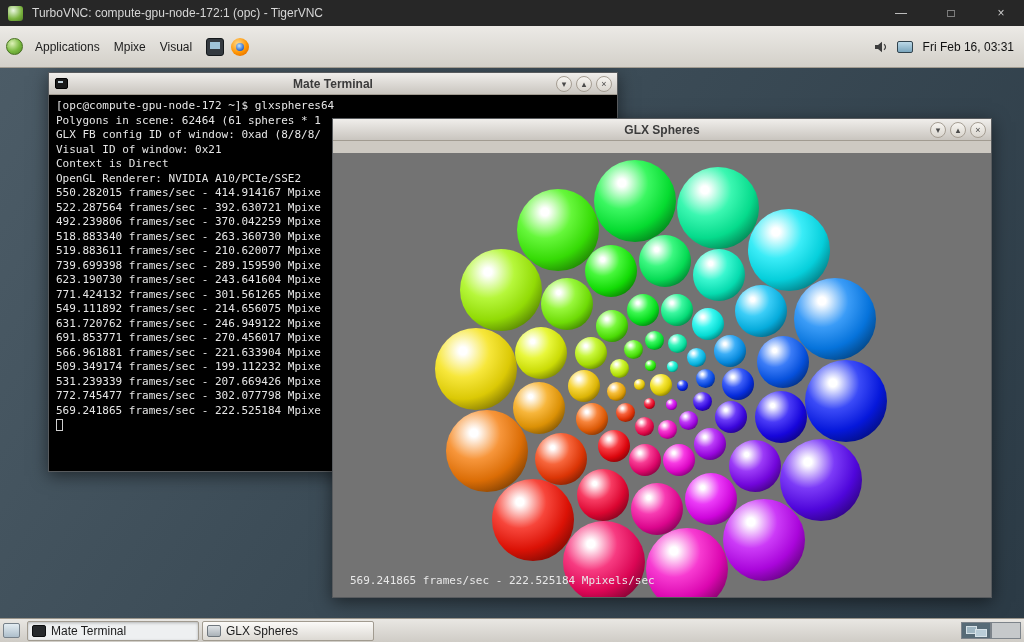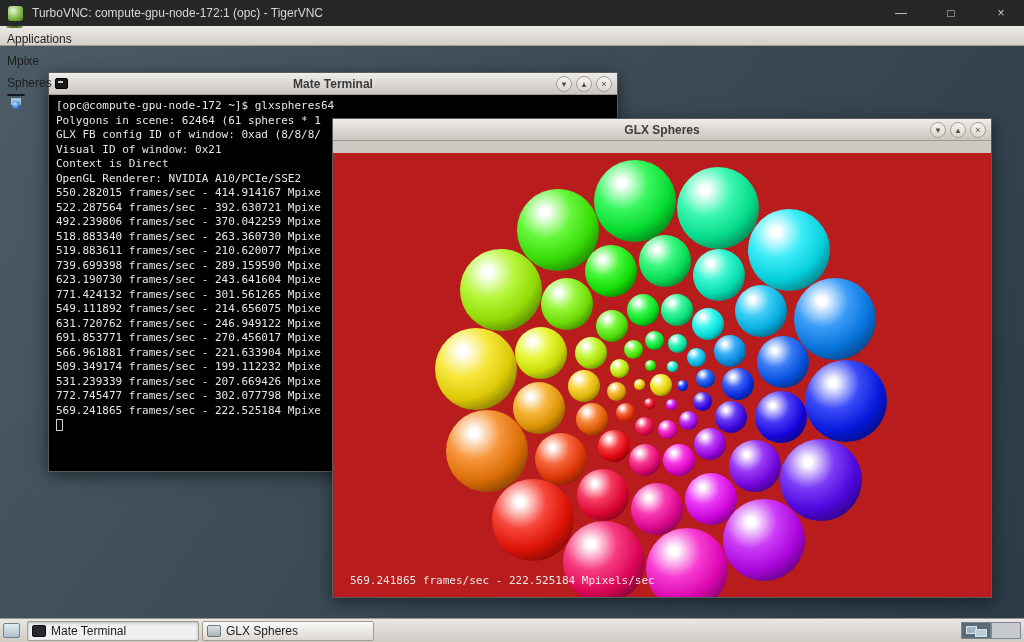--- a/index.html
+++ b/index.html
@@ -13,23 +13,23 @@
   
   .vnc-bar { position:absolute; top:0; left:0; right:0; height:26px; background:#272727;
     display:flex; align-items:center; color:#dcdcdc; font-size:12px; z-index:50; }
   .vnc-icon { width:15px; height:15px; margin:0 9px 0 8px; border-radius:3px;
     background:radial-gradient(circle at 35% 30%, #eaf6e0, #7ab33e 60%, #4e7d26); }
   .vnc-title { color:#d6d6d6; }
   .vnc-controls { margin-left:auto; display:flex; align-items:center; padding-right:14px; }
   .vnc-btn { width:18px; text-align:center; color:#cfcfcf; font-size:12px; margin-left:32px; cursor:default; }
 
   
-  .mate-panel { position:absolute; top:26px; left:0; right:0; height:20px;
+  .mate-panel { position:absolute; top:26px; left:0; right:0; height:42px;
     background:linear-gradient(#eceae6,#d3d0c9); border-bottom:1px solid #a29c91;
-    display:flex; align-items:flex-start; font-size:12px; color:#1c1c1c; z-index:50;flex-direction:column; }
+    display:flex; align-items:center; font-size:12px; color:#1c1c1c; z-index:50; }
   .mate-logo { width:17px; height:17px; border-radius:50%; margin:0 5px 0 6px;
     background:radial-gradient(circle at 35% 30%, #ddf2b7, #79b93f 55%, #538728);
     border:1px solid #46701f; }
   .pmenu { padding:4px 7px; cursor:default; }
   .launcher { width:18px; height:18px; margin-left:7px; display:inline-block; position:relative; }
   .term-launcher { background:#33393f; border:1px solid #14181b; border-radius:3px; }
   .term-launcher::after { content:""; position:absolute; left:3px; top:3px; width:10px; height:7px;
     background:#9fc3d8; }
   .ff-launcher { border-radius:50%;
     background:radial-gradient(circle at 38% 32%, #ffd98a, #ff9400 55%, #d85f00 95%); }
@@ -63,21 +63,21 @@
   .tmenu { padding:3px 8px; cursor:default; }
   .term-content { flex:1; background:#000; color:#e6e6e6; overflow:hidden;
     font-family:"DejaVu Sans Mono", monospace; font-size:11px; line-height:14.5px;
     padding:4px 0 0 7px; }
   .tline { white-space:pre; height:14.5px; }
   .cursor { display:inline-block; width:7px; height:12px; border:1px solid #cfcfcf;
     margin-top:1px; vertical-align:top; }
 
   
   .glx-window { left:332px; top:118px; width:660px; height:480px; z-index:20; }
-  .glx-content { flex:1; position:relative; background:#b91c1c; overflow:hidden;margin-top:12px; }
+  .glx-content { flex:1; position:relative; background:#737373; overflow:hidden;margin-top:12px; }
   .ball { position:absolute; border-radius:50%; }
   .status-text { position:absolute; left:17px; bottom:10px; color:#e8e8e8;
     font-family:"DejaVu Sans Mono", monospace; font-size:11px; }
 
   
   .taskbar { position:absolute; bottom:0; left:0; right:0; height:24px;
     background:linear-gradient(#e9e7e3,#cfccc6); border-top:1px solid #9a958b;
     display:flex; align-items:center; z-index:50; }
   .show-desktop { width:17px; height:15px; margin:0 4px 0 3px; border:1px solid #77818a;
     border-radius:2px; background:linear-gradient(#e3ecf2,#aebfcb); }
@@ -106,25 +106,33 @@
     <span class="vnc-btn">—</span>
     <span class="vnc-btn">□</span>
     <span class="vnc-btn">×</span>
   </span>
 </div>
 
 <div class="mate-panel">
   <span class="mate-logo"></span>
   <span class="pmenu">Applications</span>
   <span class="pmenu">Mpixe</span>
-  <span class="pmenu">Spheres</span>
+  <span class="pmenu">Visual</span>
   <span class="launcher term-launcher"></span>
   <span class="launcher ff-launcher">
       <span class="ff-core"></span>
     </span>
+  <span class="panel-right">
+    <svg class="vol-icon" width="15" height="14" viewBox="0 0 15 14">
+      <path d="M1 5h3l4-3.2v10.4L4 9H1z" fill="#3d3d3d"></path>
+      <path d="M10 4.2c2 1.6 2 4 0 5.6" stroke="#3d3d3d" stroke-width="1.2" fill="none"></path>
+    </svg>
+    <span class="display-icon"></span>
+    <span class="clock">Fri Feb 16, 03:31</span>
+  </span>
 </div>
 
 <div class="window terminal-window">
   <div class="titlebar">
     <span class="app-icon"></span>
     <span class="title">Mate Terminal</span>
     <span class="win-buttons">
       <span class="win-btn">▾</span>
       <span class="win-btn">▴</span>
       <span class="win-btn">×</span>

